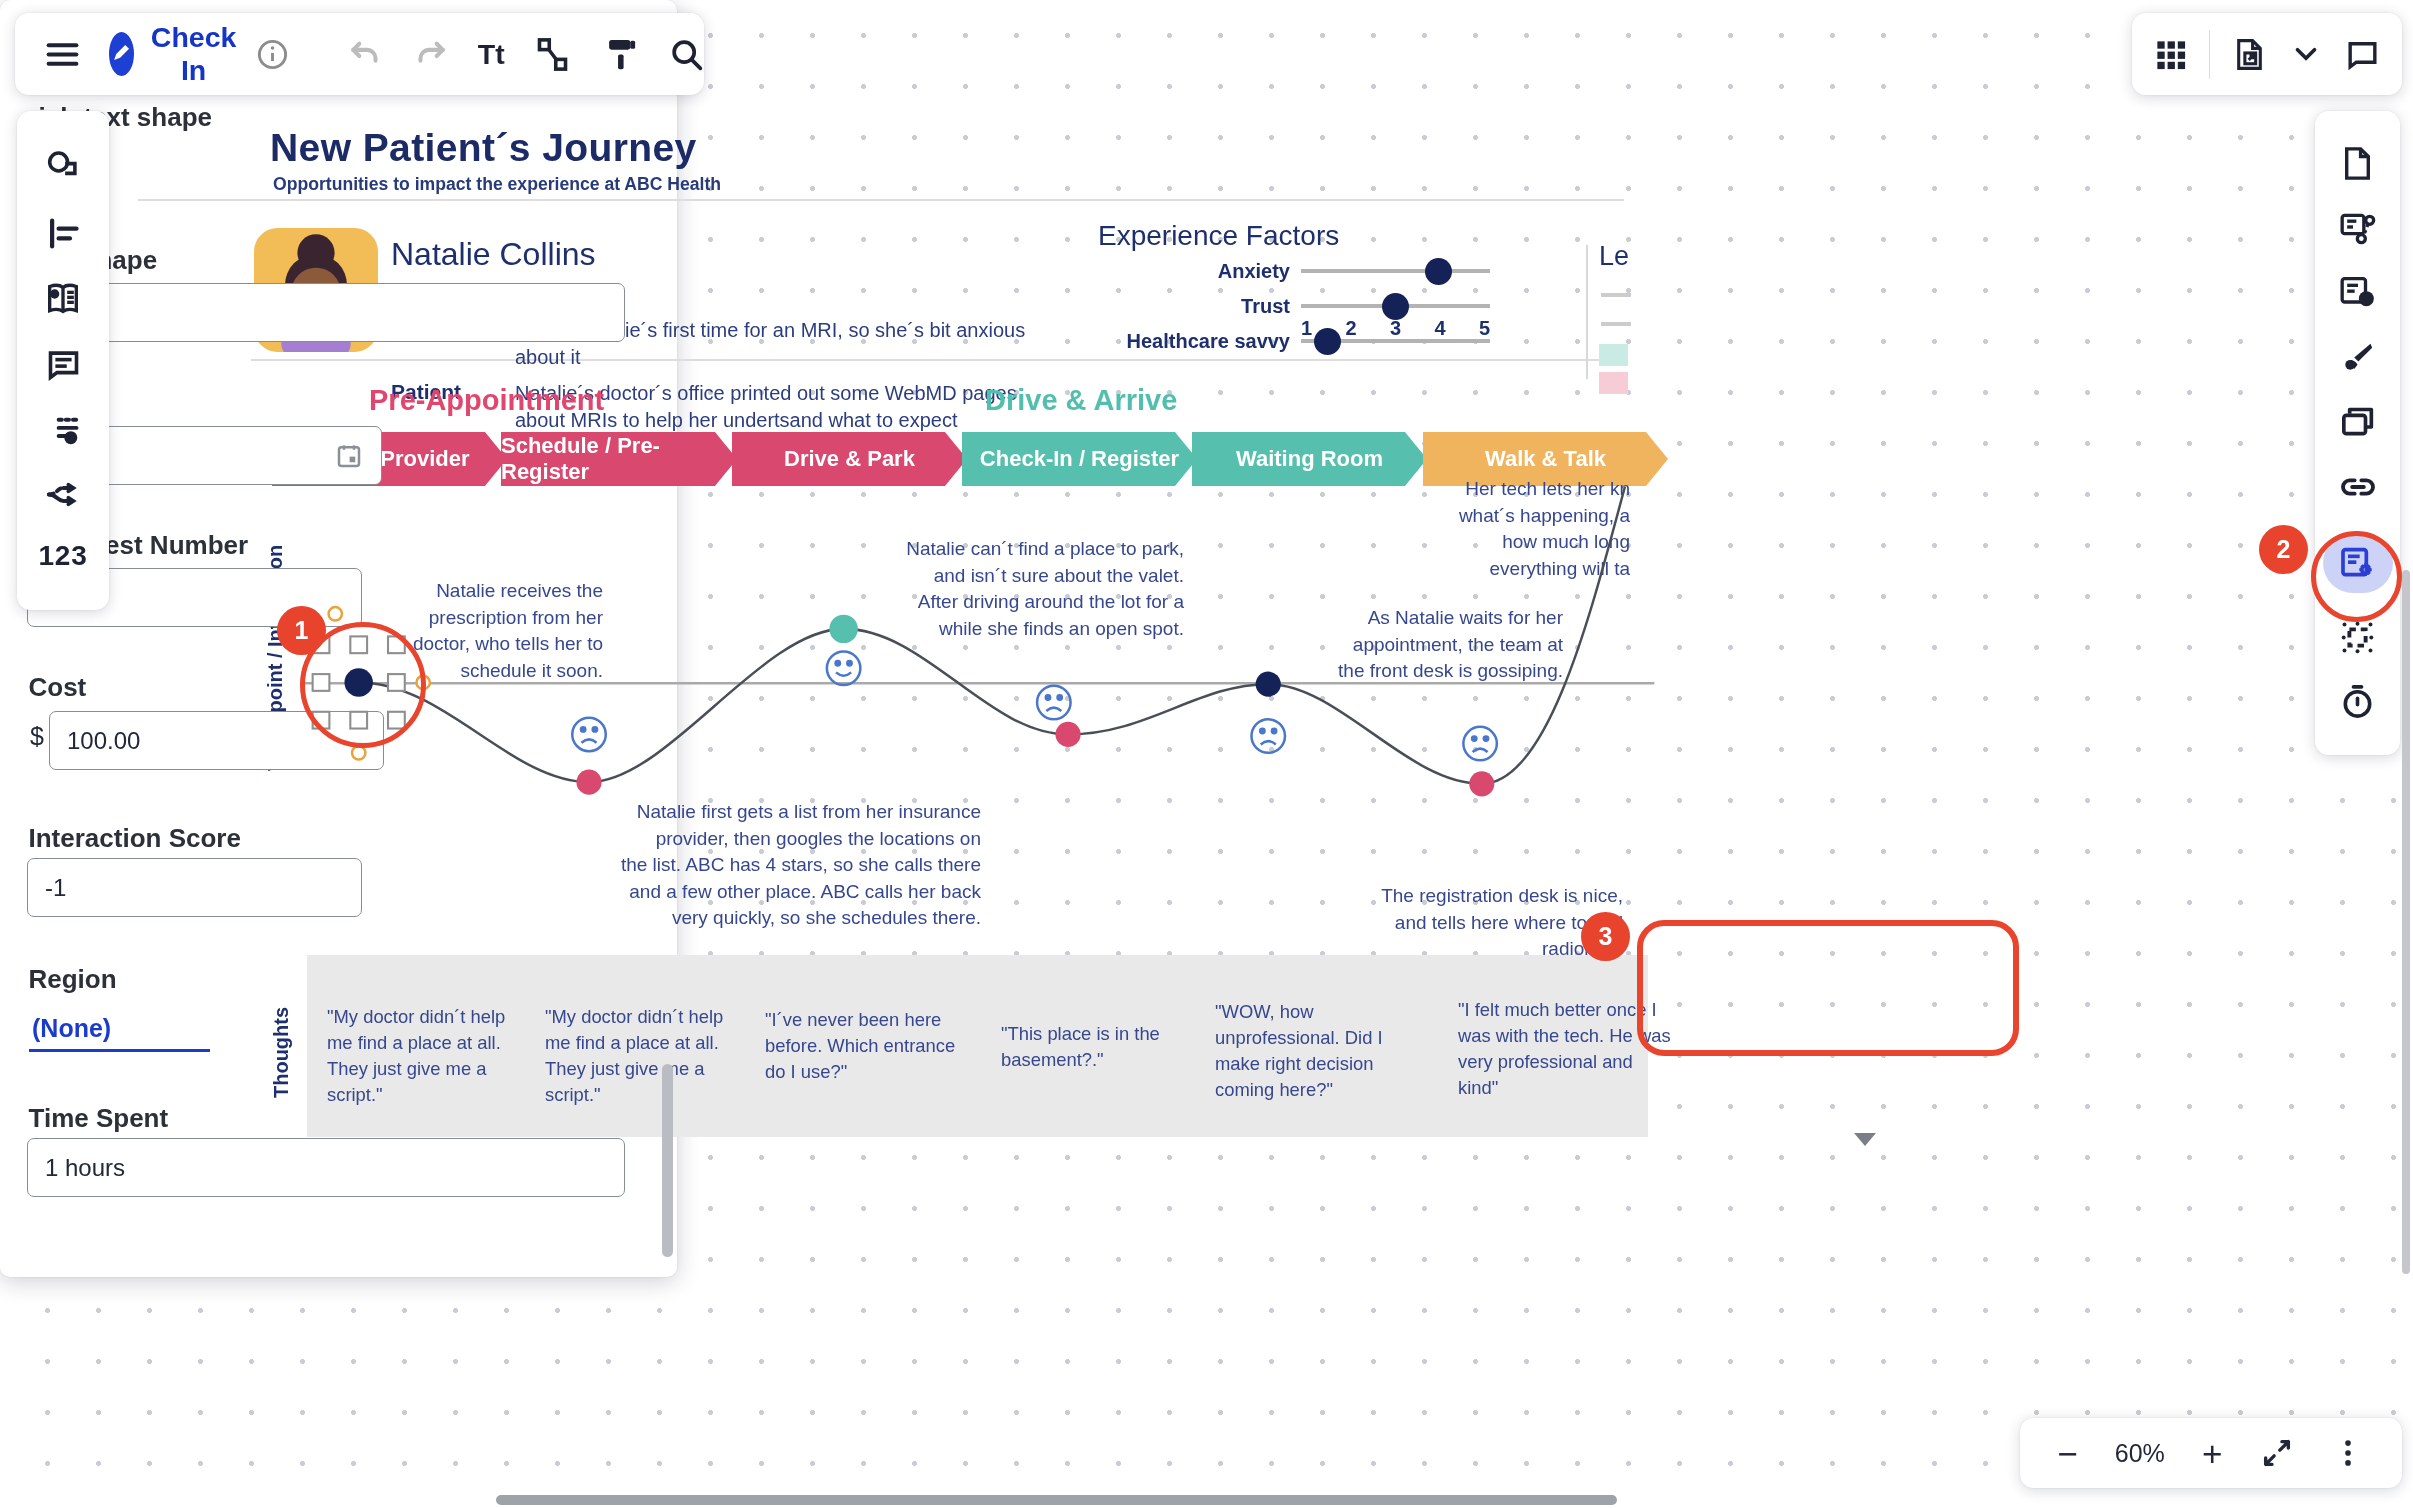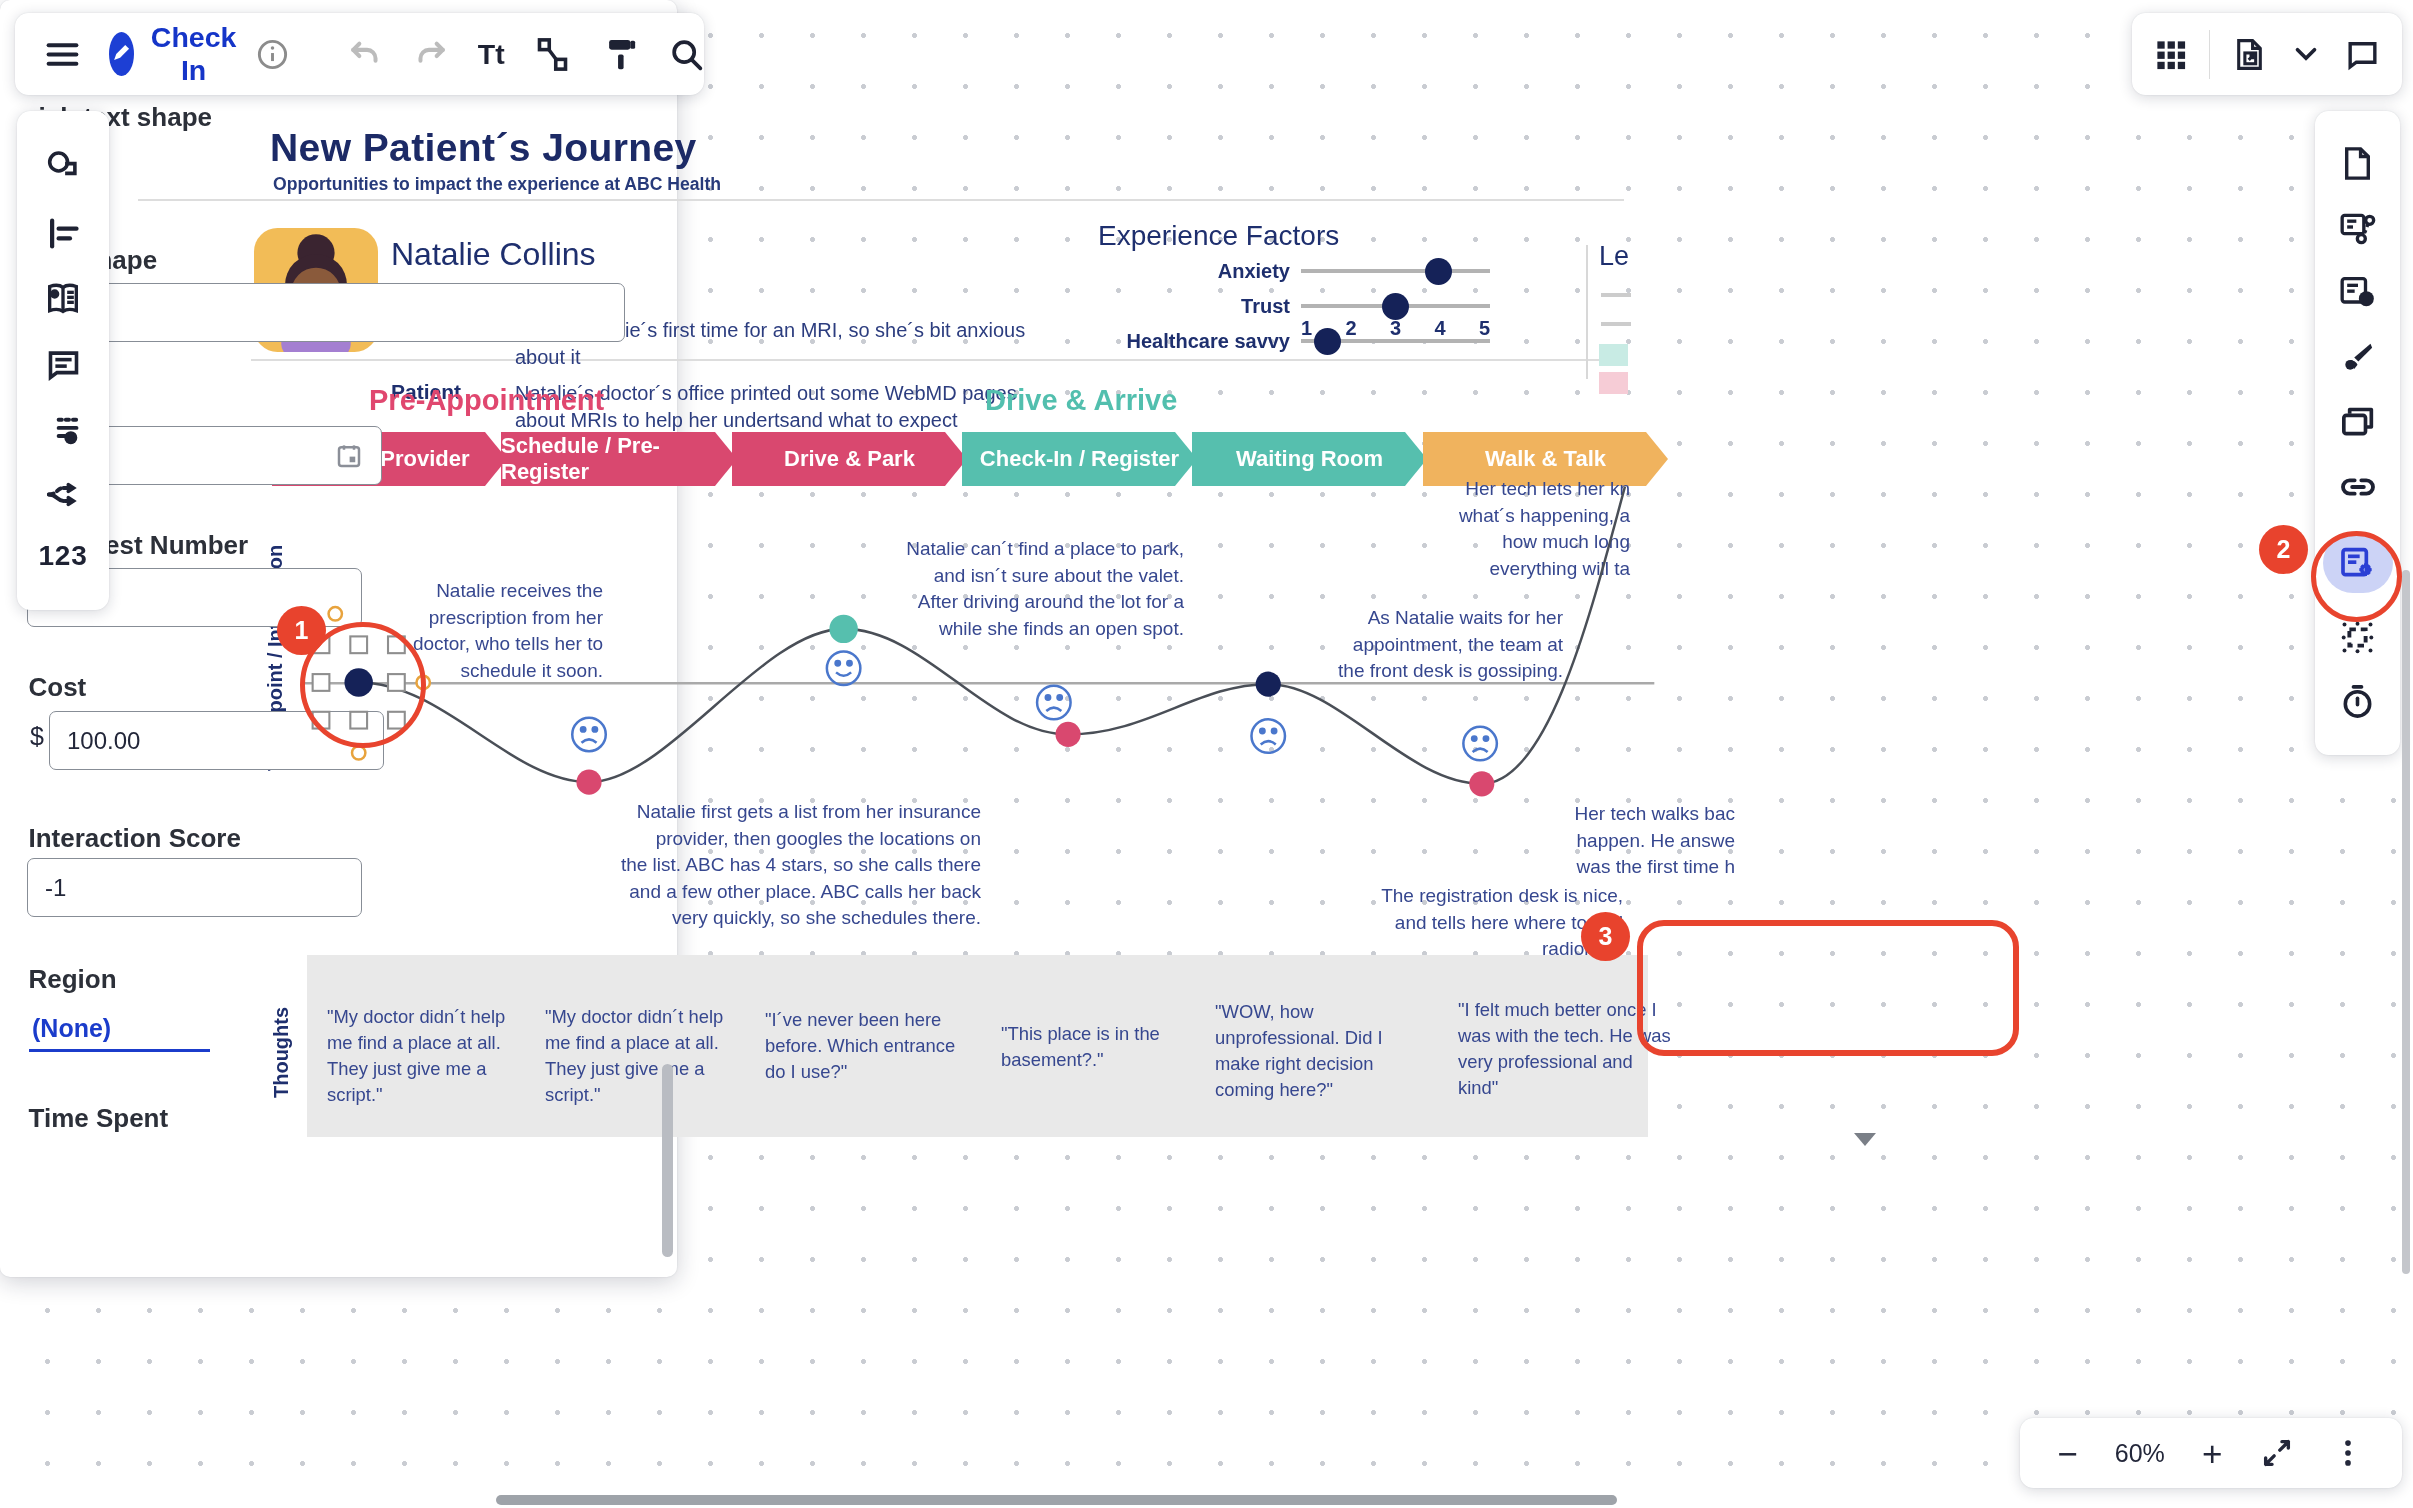--- a/index.html
+++ b/index.html
@@ -262,23 +262,20 @@
 the front desk is gossiping.</div>
   <div class="anno" style="left:1391px; top:476px;  width:239px; text-align:right;">Her tech lets her kn
 what´s happening, a
 how much long
 everything will ta</div>
   <div class="anno" style="left:587px;  top:799px;  width:394px;">Natalie first gets a list from her insurance
 provider, then googles the locations on
 the list. ABC has 4 stars, so she calls there
 and a few other place. ABC calls her back
 very quickly, so she schedules there.</div>
-  <div class="anno" style="left:1500px; top:801px;  width:235px;">Her tech walks bac
-happen. He answe
-was the first time h</div>
   <div class="anno" style="left:1321px; top:883px; width:302px;">The registration desk is nice,
 and tells here where to find
 radiology.</div>
 
   <div class="abs" id="thoughts-band"></div>
   <div class="thought" style="left:327px;  top:1004px;">"My doctor didn´t help
 me find a place at all.
 They just give me a
 script."</div>
   <div class="thought" style="left:545px;  top:1004px;">"My doctor didn´t help
@@ -347,20 +344,21 @@
     <input class="pn-input" style="left: 49px; top: 711px; width: 335px; height: 59px;" value="100.00">
 
     <span class="pn-label" style="left:28.5px; top:823px;">Interaction Score</span>
     <input class="pn-input" style="left: 27px; top: 858px; width: 335px; height: 59px;" value="-1">
 
     <span class="pn-label" style="left:28.5px; top:964px;">Region</span>
     <span class="pn-abs" id="region-value">(None)</span>
     <span class="pn-abs" id="region-underline"></span>
 
     <span class="pn-label" style="left:28.5px; top:1103px;">Time Spent</span>
+    <input class="pn-input" style="left: 27px; top: 1138px; width: 598px; height: 59px;" value="1 hours">
 
     <div id="panel-scroll-thumb"></div>
   </div>
   <span id="region-caret"></span>
 
   <div class="card" id="toolbar">
     <span class="icon">
       <svg width="37" height="37" viewBox="0 0 24 24" stroke="#1e2233" stroke-width="2.6" stroke-linecap="round">
           <line x1="3" y1="6" x2="21" y2="6"></line>
           <line x1="3" y1="12" x2="21" y2="12"></line>

